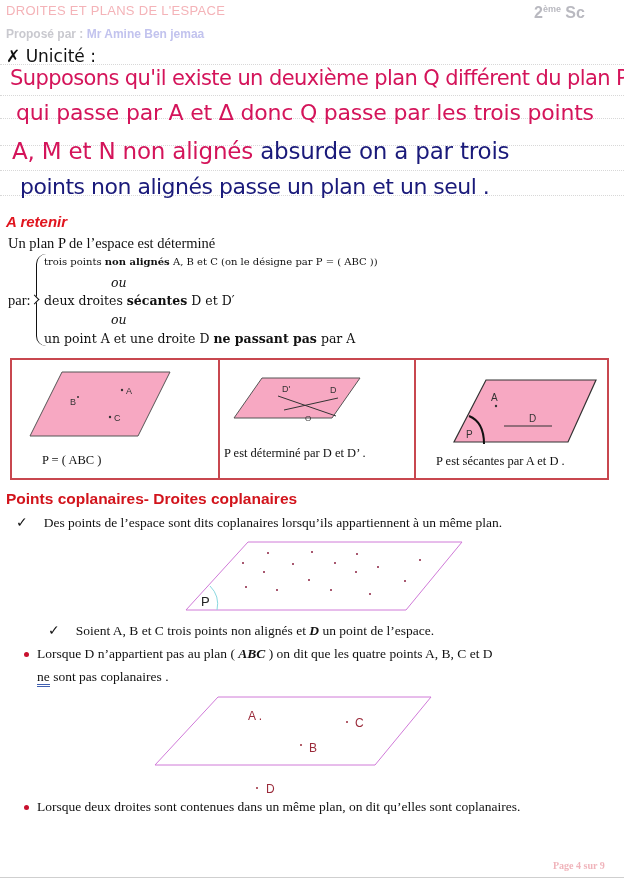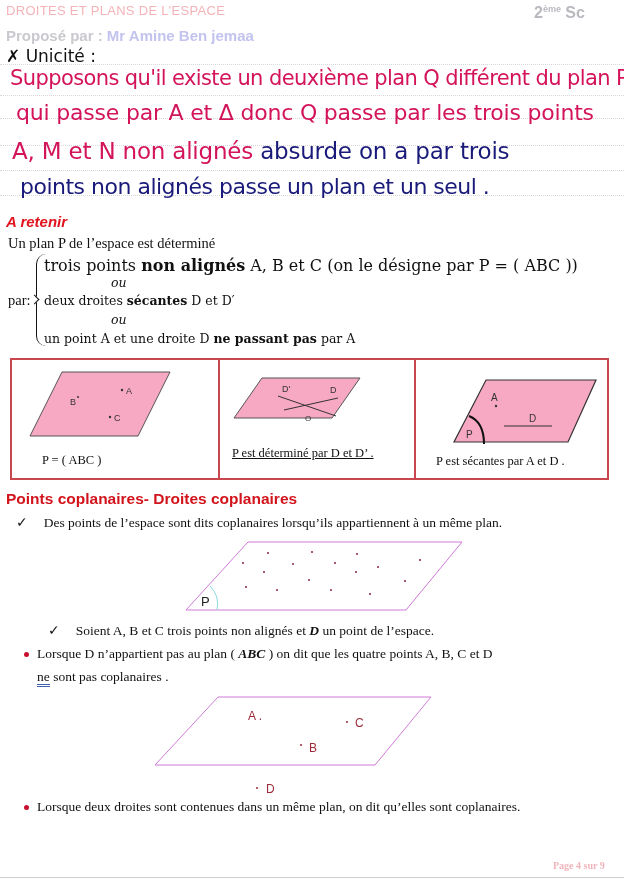--- a/index.html
+++ b/index.html
@@ -1,21 +1,21 @@
 <!DOCTYPE html>
 <html><head>
 <meta charset="utf-8">
 <style>
   html, body { margin:0; padding:0; }
   body { width:624px; height:880px; background:#ffffff; position:relative; overflow:hidden; font-family:"Liberation Serif", serif; color:#111; }
   .abs { position:absolute; }
   .hdr-title { left:6px; top:3px; font-family:"Liberation Sans", sans-serif; font-weight:normal; font-size:13px; color:#f4b3b8; letter-spacing:0.3px; }
   .hdr-level { left:534px; top:4px; font-family:"Liberation Sans", sans-serif; font-weight:bold; font-size:16px; color:#b9b9c0; }
   .hdr-level sup { font-size:9px; }
-  .hdr-author { left:6px; top:27px; font-family:"Liberation Sans", sans-serif; font-weight:bold; font-size:15px; color:#c9c9cf; }
+  .hdr-author { left:6px; top:27px; font-family:"Liberation Sans", sans-serif; font-weight:bold; font-size:12px; color:#c9c9cf; }
   .hdr-author .name { color:#c2c3ee; }
   .ruled { left:0; width:624px; border-top:1px dotted #d8d8d8; height:0; }
   .hand { font-family:"DejaVu Sans", sans-serif; font-weight:normal; white-space:nowrap; }
   .hand.black { color:#111; }
   .hand.pink { color:#d4145a; }
   .hand.blue { color:#1a1a7a; }
   .retenir { left:6px; top:213px; font-family:"Liberation Sans", sans-serif; font-weight:bold; font-style:italic; font-size:15px; color:#e0141e; }
   .txt { font-size:14.5px; white-space:nowrap;font-family:Liberation Serif, serif; }
   .txt b { font-weight:bold; }
   .brace { left:36px; top:254px; width:10px; height:92px; border-left:1.5px solid #111; border-radius:10px 0 0 10px; }
@@ -49,21 +49,21 @@
 <div class="abs hand pink" style="left:10px;top:66px;font-size:21px;letter-spacing:-0.6px;">Supposons qu'il existe un deuxième plan Q différent du plan P</div>
 <div class="abs hand pink" style="left:16px;top:100px;font-size:22px;letter-spacing:-0.2px;">qui passe par A et Δ donc Q passe par les trois points</div>
 <div class="abs hand" style="left:12px;top:138px;font-size:23px;letter-spacing:-0.2px;"><span class="pink" style="color:#d4145a">A, M et N non alignés</span><span style="color:#1a1a7a"> absurde on a par trois</span></div>
 <div class="abs hand blue" style="left:20px;top:174px;font-size:22px;letter-spacing:-0.5px;">points non alignés passe un plan et un seul .</div>
 
 <div class="abs retenir">A retenir</div>
 <div class="abs txt" style="left:8px;top:235px;">Un plan P de l’espace est déterminé</div>
 <div class="abs txt" style="left:8px;top:292px;">par:</div>
 <div class="abs brace"></div>
 <div class="abs brace-tip"></div>
-<div class="abs txt" style="left:44px;top:256px;font-family:'DejaVu Serif',serif;font-size:16px;"><span>trois points </span><b>non alignés</b><span> A, B et C (on le désigne par P = ( ABC ))</span></div>
+<div class="abs txt" style="left:44px;top:256px;font-family:'DejaVu Serif',serif;font-size:10px;"><span>trois points </span><b>non alignés</b><span> A, B et C (on le désigne par P = ( ABC ))</span></div>
 <div class="abs txt" style="left:111px;top:275px;font-family:'DejaVu Serif',serif;font-style:italic;font-size:12.5px;">ou</div>
 <div class="abs txt" style="left:44px;top:293px;font-family:'DejaVu Serif',serif;font-size:12.5px;"><span>deux droites </span><b>sécantes</b><span> D et D′</span></div>
 <div class="abs txt" style="left:111px;top:312px;font-family:'DejaVu Serif',serif;font-style:italic;font-size:12.5px;">ou</div>
 <div class="abs txt" style="left:44px;top:331px;font-family:'DejaVu Serif',serif;font-size:12.5px;"><span>un point A et une droite D </span><b>ne passant pas</b><span> par A</span></div>
 
 <div class="abs grid3">
   <div class="cell" style="width:206px;">
     <svg class="abs" style="left:0;top:0" width="206" height="118">
       <polygon points="50,12 158,12 126,76 18,76" fill="#f7a8c2" stroke="#555" stroke-width="1"></polygon>
       <circle cx="110" cy="30" r="1.2" fill="#333"></circle>
@@ -77,21 +77,21 @@
   </div>
   <div class="cell" style="width:196px;">
     <svg class="abs" style="left:0;top:0" width="196" height="118">
       <polygon points="42,18 140,18 112,58 14,58" fill="#f7a8c2" stroke="#555" stroke-width="1"></polygon>
       <line x1="58" y1="36" x2="116" y2="56" stroke="#333" stroke-width="1"></line>
       <line x1="64" y1="50" x2="118" y2="38" stroke="#333" stroke-width="1"></line>
       <text x="62" y="32" font-size="9" fill="#333">D'</text>
       <text x="110" y="33" font-size="9" fill="#333">D</text>
       <text x="85" y="61" font-size="8" fill="#333">O</text>
     </svg>
-    <div class="cap" style="left:12px;top:86px;text-decoration:underline;">P est déterminé  par D et D’ .</div>
+    <div class="cap" style="left:4px;top:86px;">P est déterminé  par D et D’ .</div>
   </div>
   <div class="cell" style="flex:1;">
     <svg class="abs" style="left:0;top:0" width="196" height="118">
       <polygon points="70,20 180,20 152,82 38,82" fill="#f7a8c2" stroke="#333" stroke-width="1.2"></polygon>
       <circle cx="80" cy="46" r="1.2" fill="#333"></circle>
         <text x="75" y="41" font-size="10" fill="#333">A</text>
       <line x1="88" y1="66" x2="136" y2="66" stroke="#333" stroke-width="1.2"></line>
       <text x="113" y="62" font-size="10" fill="#333">D</text>
       <path d="M53,56 Q68,62 68,84" fill="none" stroke="#111" stroke-width="2"></path>
       <text x="50" y="78" font-size="10" fill="#333">P</text>

